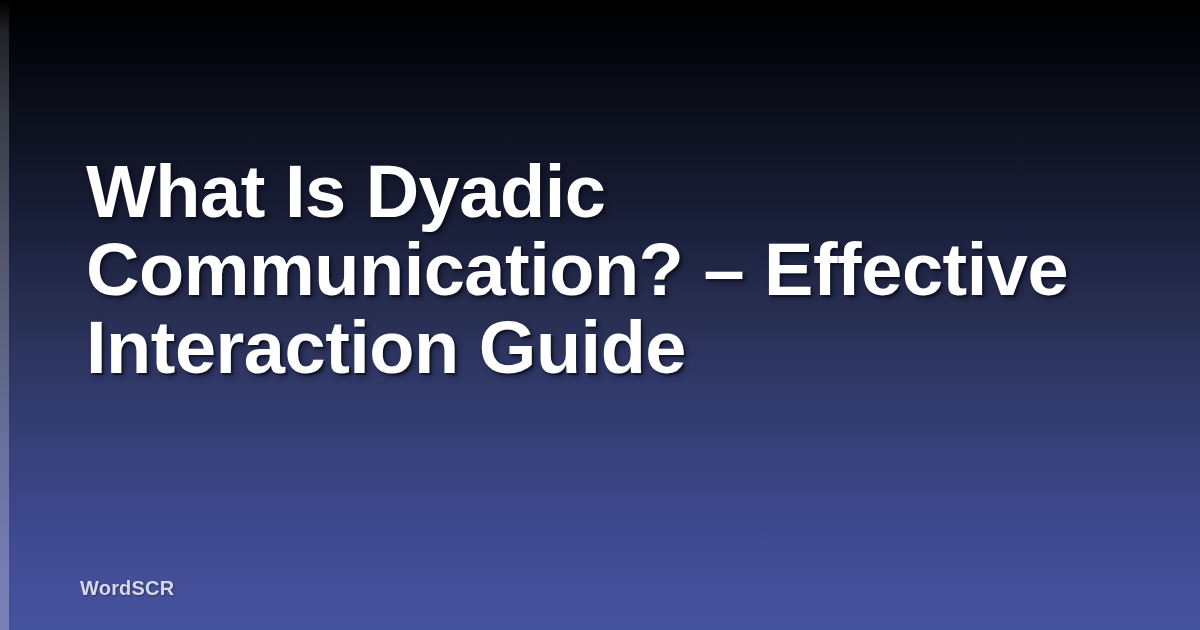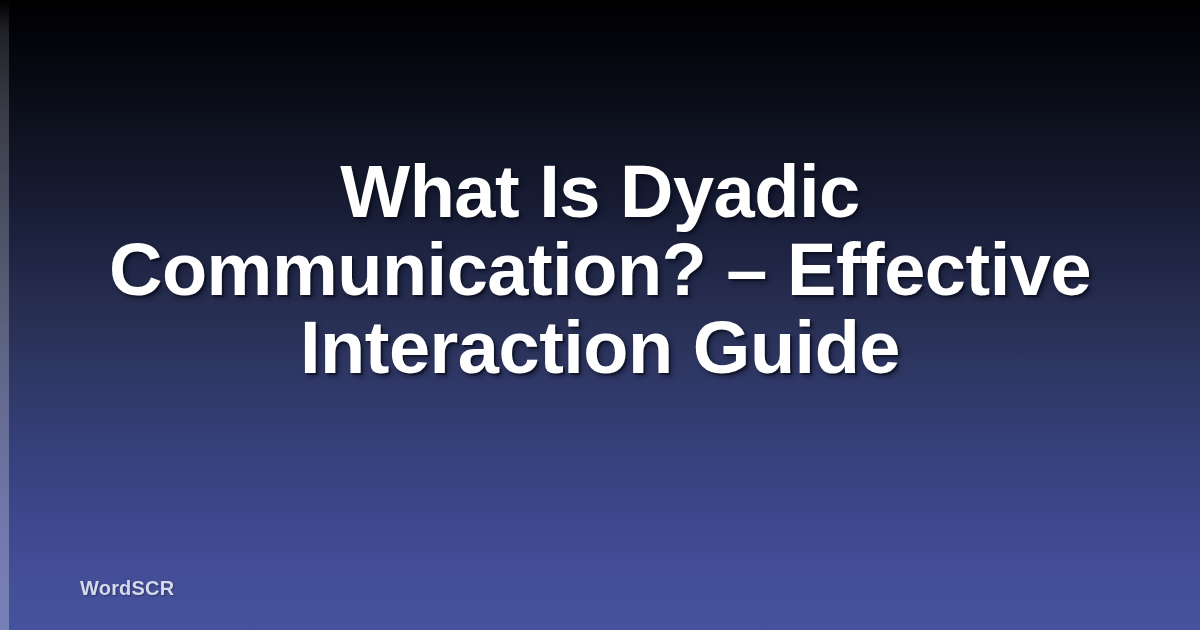--- a/index.html
+++ b/index.html
@@ -61,23 +61,22 @@
     top: 0;
     height: 540px;
     display: flex;
     align-items: center;
     justify-content: center;
     padding: 0 70px;
     box-sizing: border-box;
   }
 
   #page-title {
-    margin: 0;
+    margin: 16px;
     width: 100%;
-    text-align: center;
     color: #ffffff;
     font-family: "Liberation Sans", sans-serif;
     font-size: 74px;
     line-height: 78px;
     font-weight: bold;
     letter-spacing: -0.5px;
     text-shadow:
        2px 2px 0 rgba(10,13,30,0.55),
        3px 3px 5px rgba(5,7,20,0.45);
     word-break: normal;

